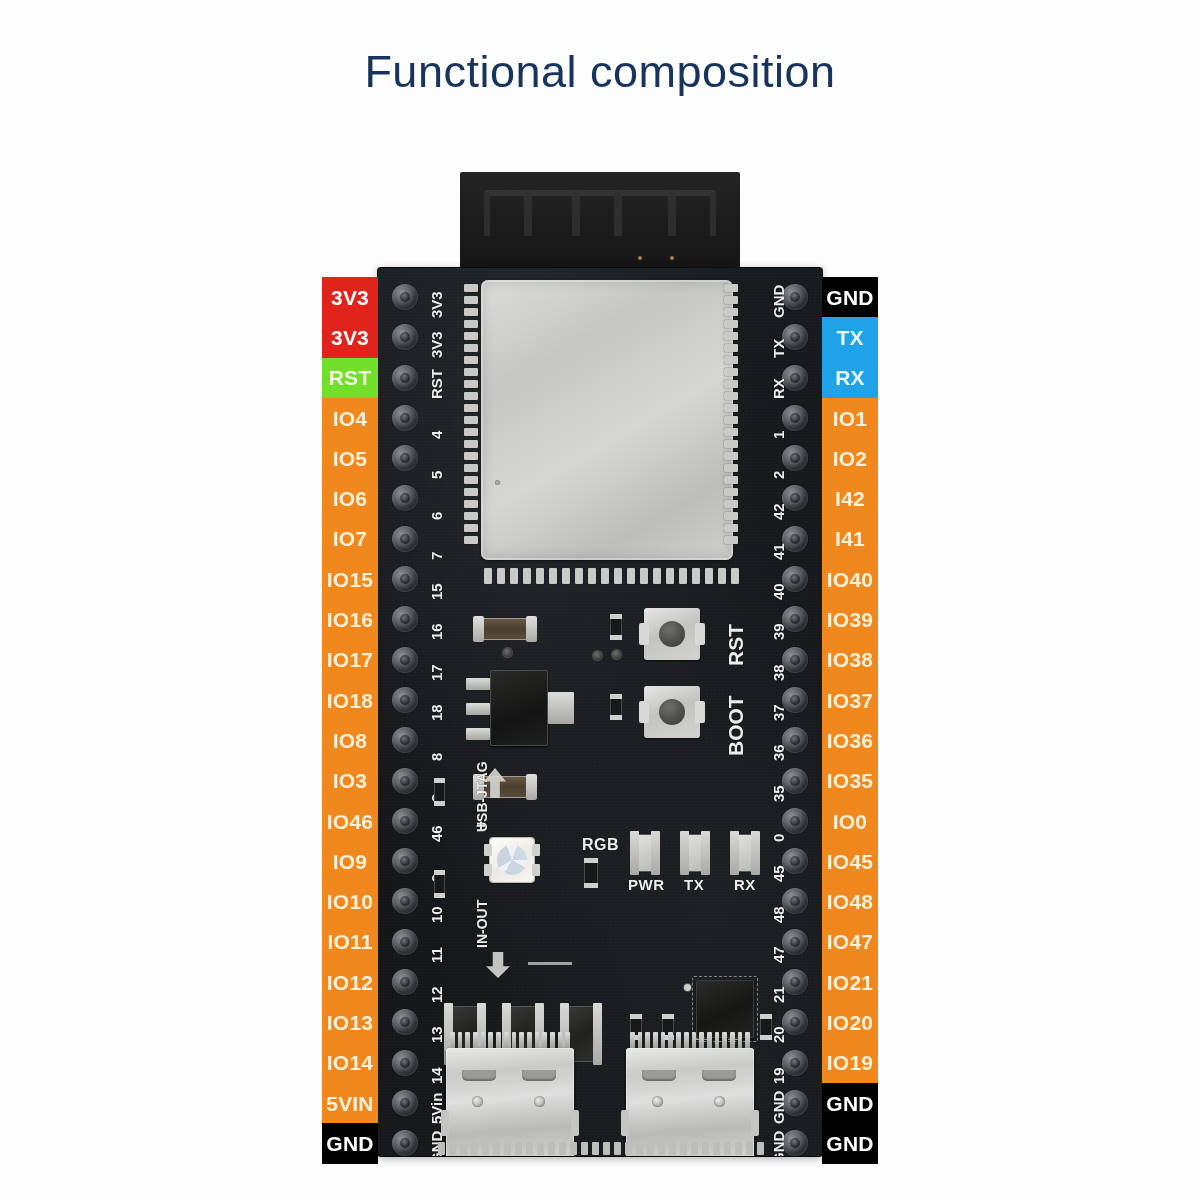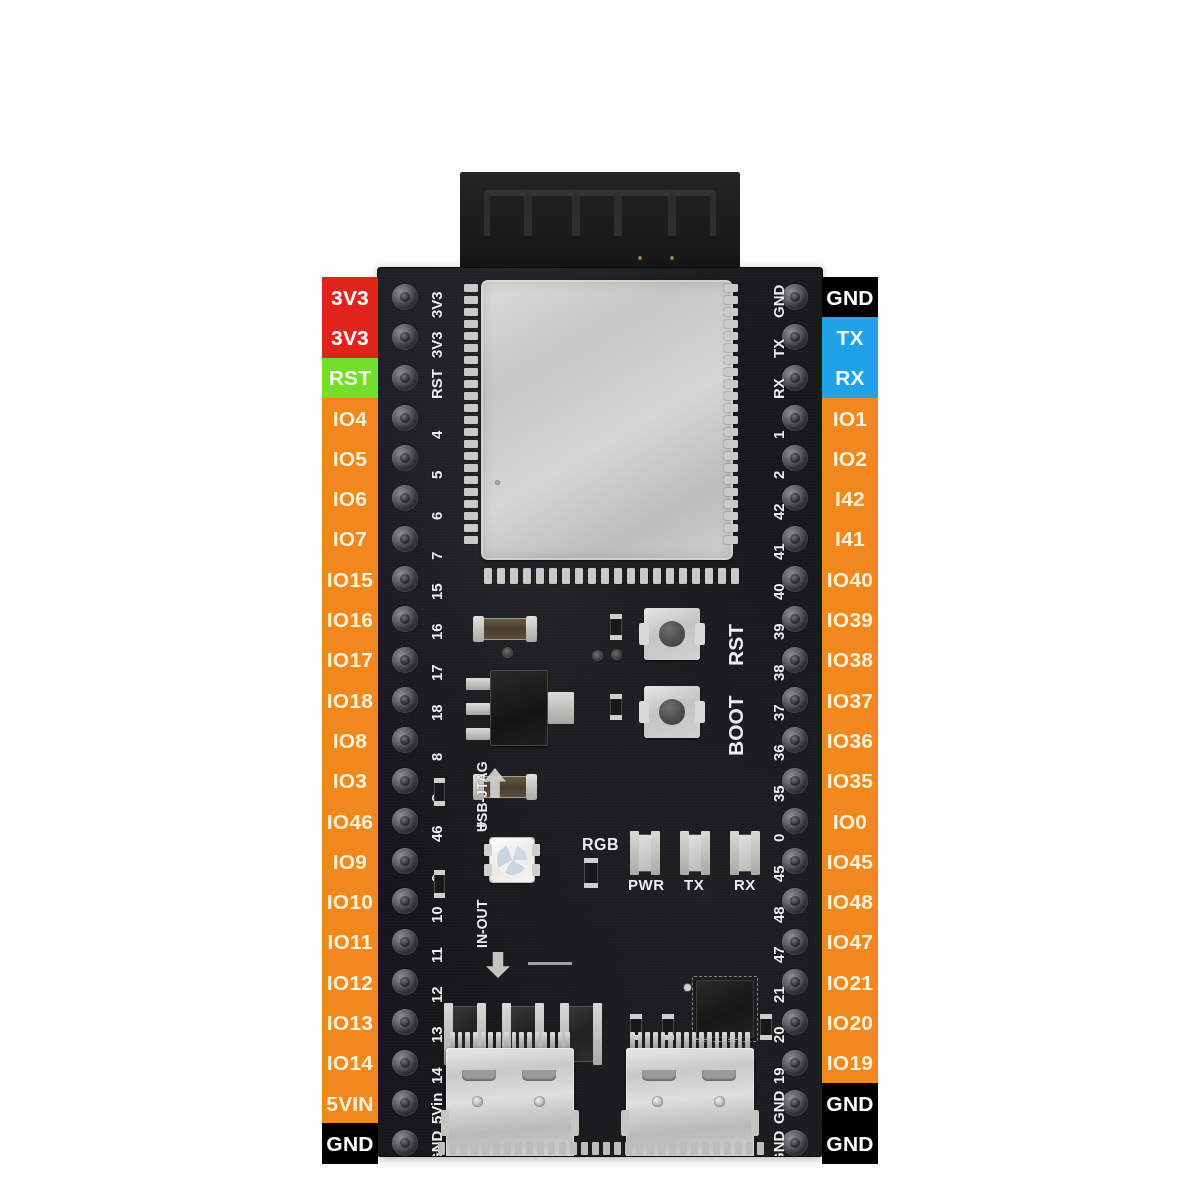--- a/index.html
+++ b/index.html
@@ -175,20 +175,21 @@
 
   .via{position:absolute;width:9px;height:9px;border-radius:50%;
        background:radial-gradient(circle at 40% 35%,#6e6e6b,#2a2a28);box-shadow:0 0 0 1px #4d4d4a;}
   .trace{position:absolute;background:#cfcfcc;opacity:.75;}
 </style>
 </head>
 <body>
 
 <div id="page">
 
+  <div id="title">Functional composition</div>
 
   <div id="antenna">
     <div class="meander" style="left:24px;width:34px;"></div>
     <div class="meander" style="left:66px;width:40px;"></div>
     <div class="meander" style="left:114px;width:34px;"></div>
     <div class="meander" style="left:156px;width:46px;"></div>
     <div class="meander" style="left:210px;width:34px;"></div>
     <div class="dot" style="left:178px;"></div>
     <div class="dot" style="left:210px;"></div>
   </div>

